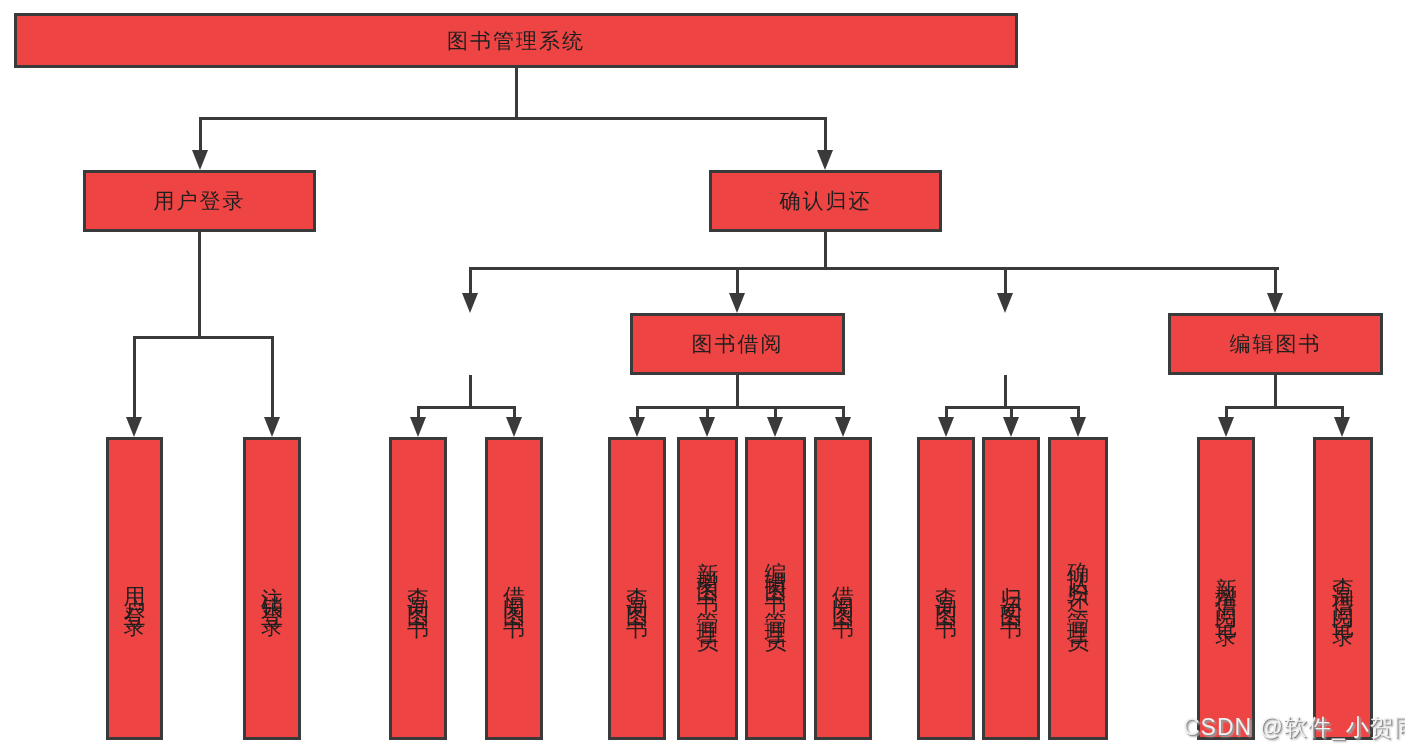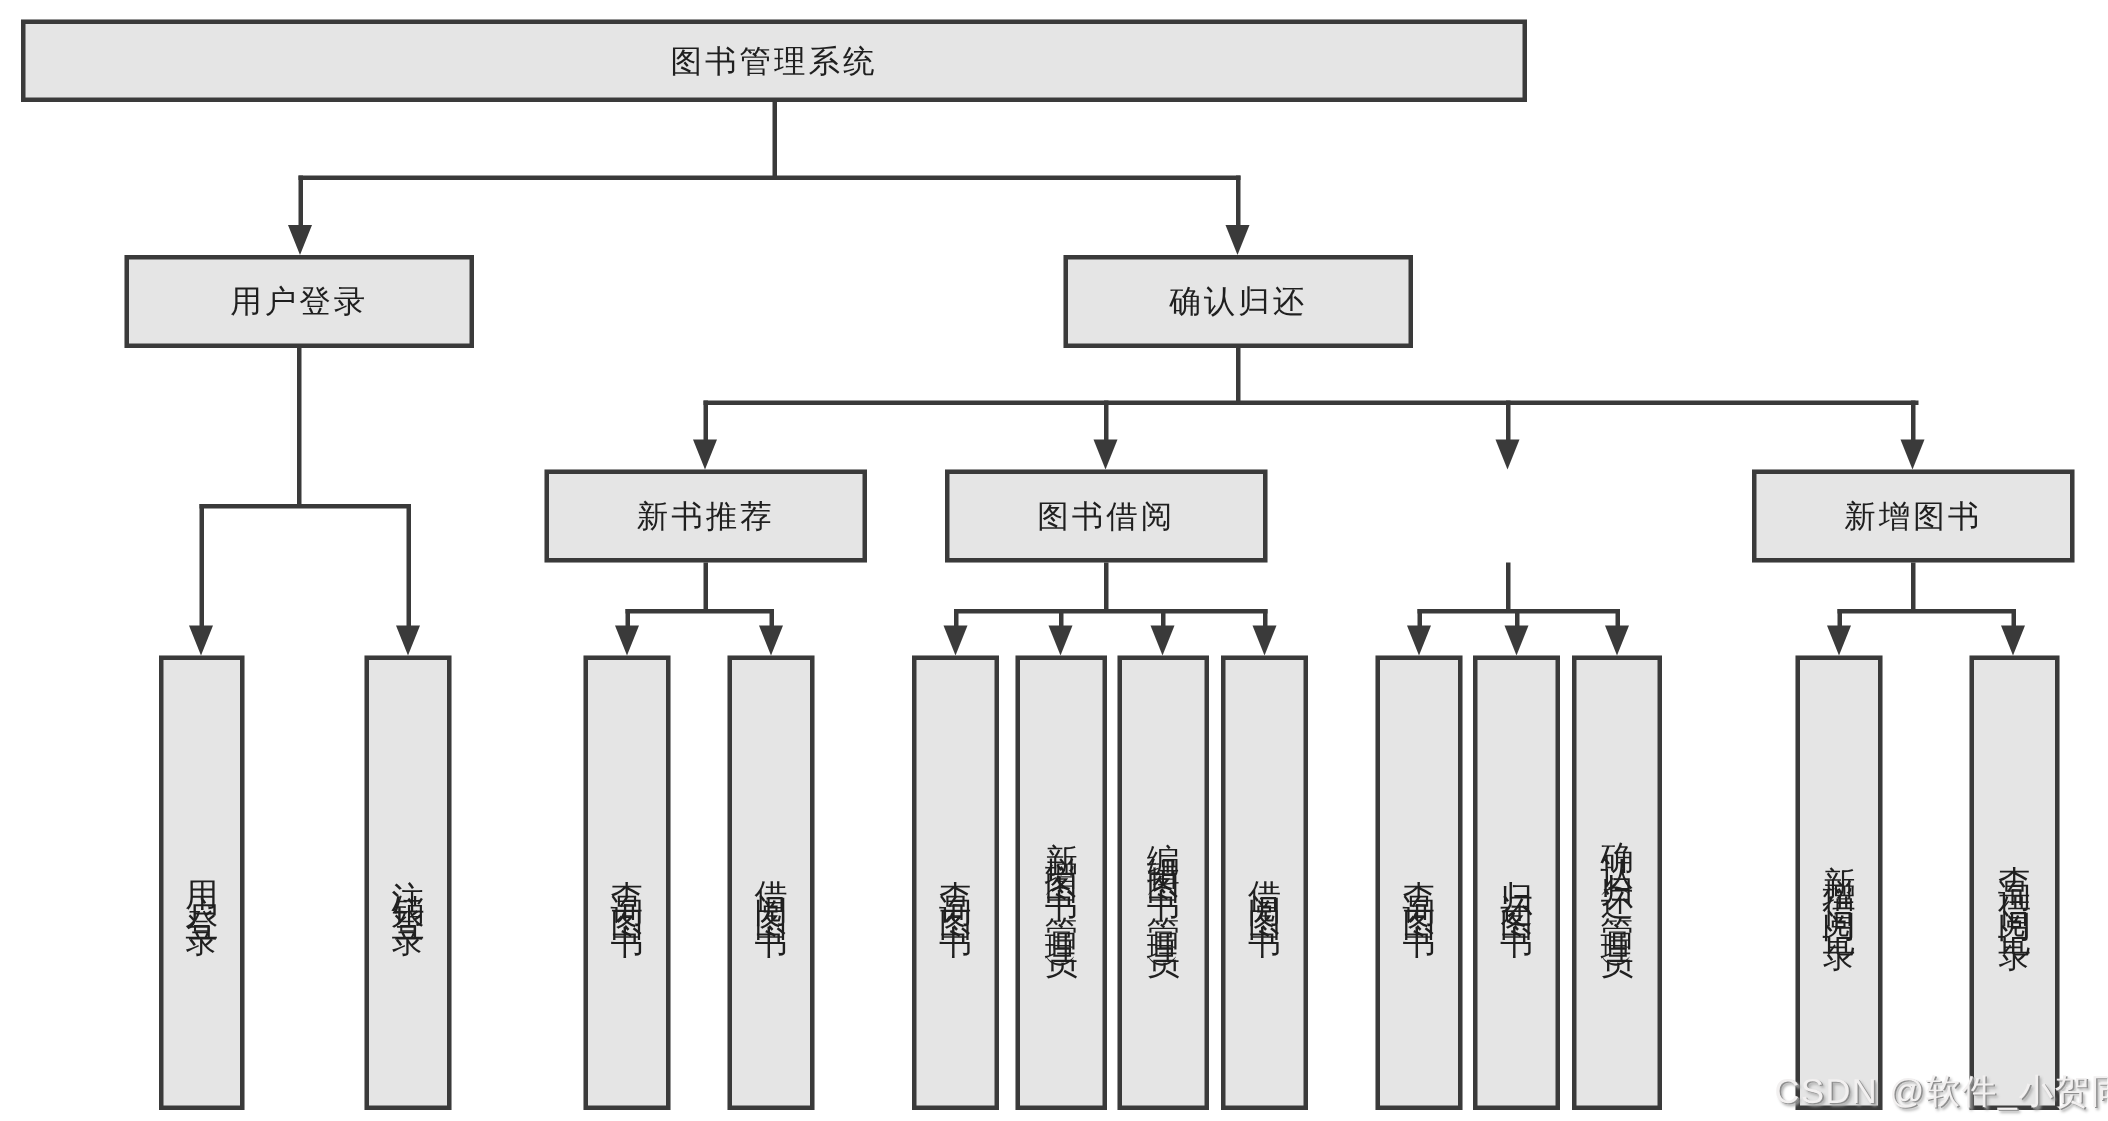--- a/index.html
+++ b/index.html
@@ -1,21 +1,21 @@
 <!DOCTYPE html>
 <html><head>
 <meta charset="utf-8">
 <style>
   html,body{margin:0;padding:0;background:#ffffff;}
   #stage{
     position:relative;width:1405px;height:747px;background:#ffffff;overflow:hidden;
     font-family:"Liberation Sans","DejaVu Sans",sans-serif;
   }
   .node{
-    position:absolute;box-sizing:border-box;border:3px solid #3a3a3a;background:#e5e5e5;
+    position:absolute;box-sizing:border-box;border:3px solid #3a3a3a;background:#ef4444;
     display:flex;align-items:center;justify-content:center;color:#1f1f1f;
   }
   .h{font-size:21px;letter-spacing:2px;}
   .v span{
     writing-mode:vertical-rl;text-orientation:upright;
     font-size:22px;letter-spacing:10px;line-height:1;
   }
   .l{position:absolute;background:#3a3a3a;}
   .a{
     position:absolute;width:0;height:0;
@@ -37,28 +37,25 @@
     <span>图书管理系统</span>
   </div>
 
   <div class="node h" style="left:83px;top:170px;width:233px;height:62px;">
     <span>用户登录</span>
   </div>
   <div class="node h" style="left:709px;top:170px;width:233px;height:62px;">
     <span>确认归还</span>
   </div>
 
-  <div class="node h" style="left:363px;top:313px;width:215px;height:62px;">
-    <span>新书推荐</span>
-  </div>
   <div class="node h" style="left:630px;top:313px;width:215px;height:62px;">
     <span>图书借阅</span>
   </div>
   <div class="node h" style="left:1168px;top:313px;width:215px;height:62px;">
-    <span>新增图书</span>
+    <span>编辑图书</span>
   </div>
 
   <div class="node v" style="left:106px;top:437px;width:57px;height:303px;">
     <span>用户登录</span>
   </div>
   <div class="node v" style="left:243px;top:437px;width:58px;height:303px;">
     <span>注销登录</span>
   </div>
 
   <div class="node v" style="left:389px;top:437px;width:58px;height:303px;">

